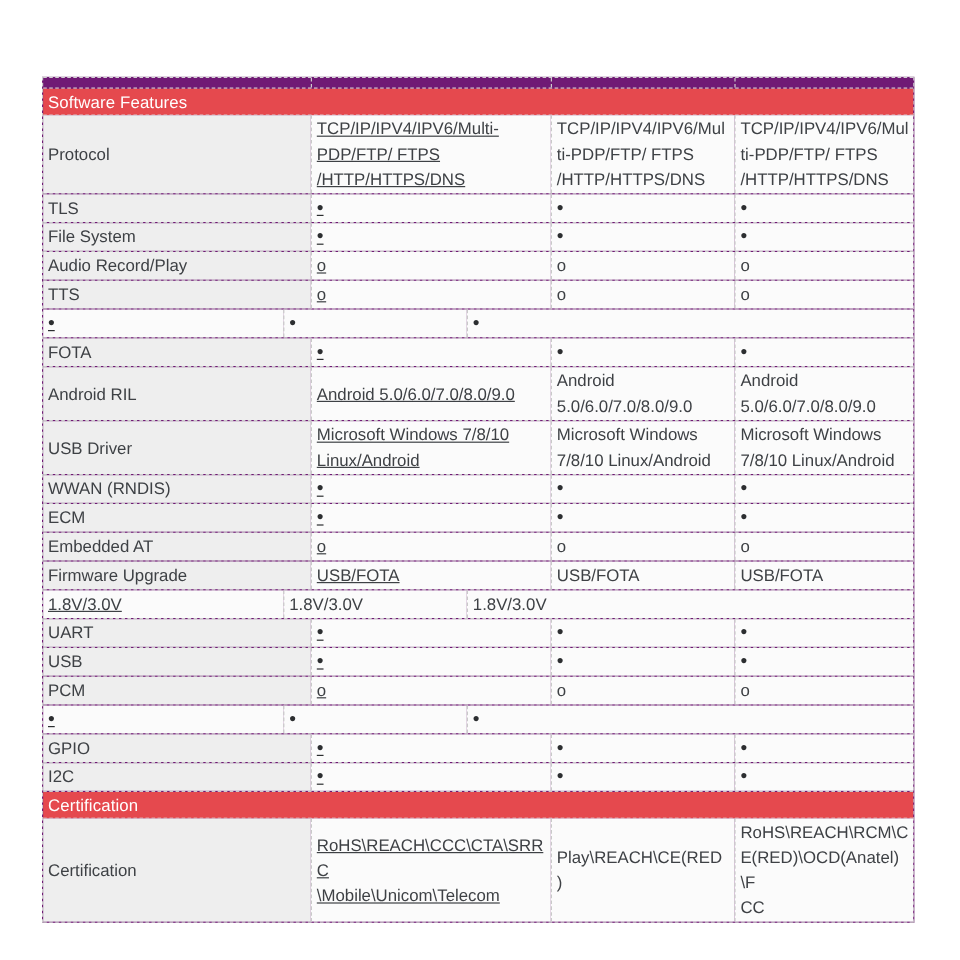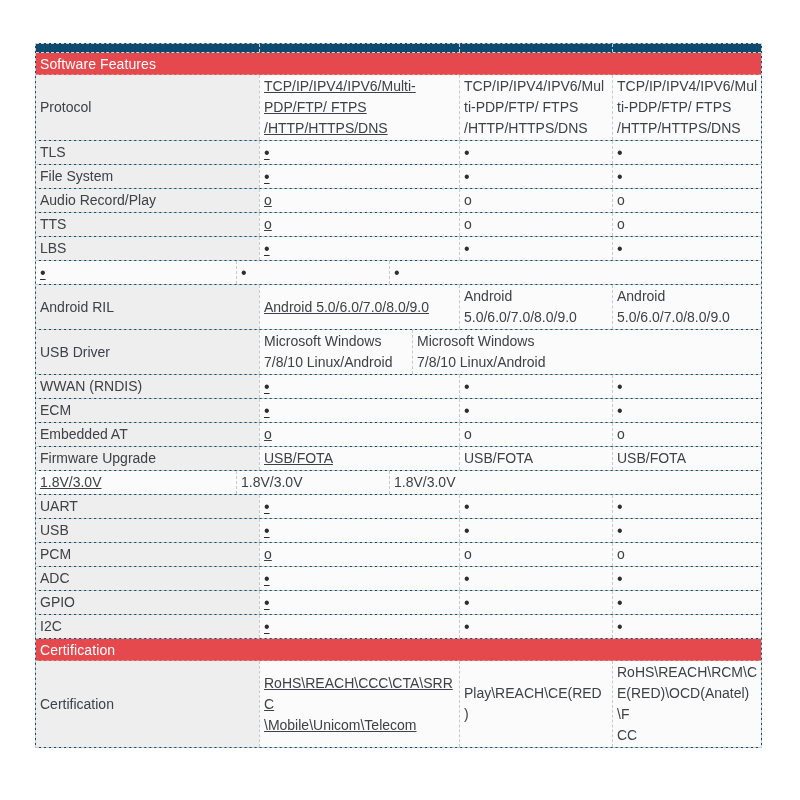--- a/index.html
+++ b/index.html
@@ -10,26 +10,26 @@
   body {
     width: 800px;
     height: 800px;
     position: relative;
     font-family: "Liberation Sans", "DejaVu Sans", sans-serif;
     overflow: hidden;
   }
   .spec-table {
     position: absolute;
     left: 35px;
-    top: 43px;
+    top: 64px;
     width: 727px;
     box-sizing: border-box;
     border-left: 1px dashed #cccccc;
     border-right: 1px dashed #cccccc;
-    background: #0c4a6e;
+    background: #701a75;
   }
   
   .stub-row {
     display: flex;
     height: 8px;
     border-top: 1px dashed #d2d2d2;
     border-bottom: 1px dashed #d2d2d2;
   }
   .stub-cell { box-sizing: border-box; height: 100%; }
   .stub-cell + .stub-cell { border-left: 1px dashed #cccccc; }
@@ -121,40 +121,42 @@
         <div class="cell v1">o</div>
         <div class="cell v2">o</div>
       </div>
       <div class="row">
         <div class="cell label-cell">TTS</div>
         <div class="cell v0">o</div>
         <div class="cell v1">o</div>
         <div class="cell v2">o</div>
       </div>
       <div class="row">
-        <div class="cell label-cell">LBS</div>
-        <div class="cell v0 dot">•</div>
-        <div class="cell v1 dot">•</div>
-        <div class="cell v2 dot">•</div>
-      </div>
-      <div class="row">
+        <div class="cell v0 dot">•</div>
+        <div class="cell v1 dot">•</div>
+        <div class="cell v2 dot">•</div>
+      </div>
+      <div class="row">
+        <div class="cell label-cell">FOTA</div>
         <div class="cell v0 dot">•</div>
         <div class="cell v1 dot">•</div>
         <div class="cell v2 dot">•</div>
       </div>
       <div class="row">
         <div class="cell label-cell">Android RIL</div>
         <div class="cell v0">Android 5.0/6.0/7.0/8.0/9.0</div>
         <div class="cell v1">Android
 5.0/6.0/7.0/8.0/9.0</div>
         <div class="cell v2">Android
 5.0/6.0/7.0/8.0/9.0</div>
       </div>
       <div class="row">
         <div class="cell label-cell">USB Driver</div>
+        <div class="cell v0">Microsoft Windows 7/8/10
+Linux/Android</div>
         <div class="cell v1">Microsoft Windows
 7/8/10 Linux/Android</div>
         <div class="cell v2">Microsoft Windows
 7/8/10 Linux/Android</div>
       </div>
       <div class="row">
         <div class="cell label-cell">WWAN (RNDIS)</div>
         <div class="cell v0 dot">•</div>
         <div class="cell v1 dot">•</div>
         <div class="cell v2 dot">•</div>
@@ -194,21 +196,20 @@
         <div class="cell v1 dot">•</div>
         <div class="cell v2 dot">•</div>
       </div>
       <div class="row">
         <div class="cell label-cell">PCM</div>
         <div class="cell v0">o</div>
         <div class="cell v1">o</div>
         <div class="cell v2">o</div>
       </div>
       <div class="row">
-        <div class="cell label-cell">ADC</div>
         <div class="cell v0 dot">•</div>
         <div class="cell v1 dot">•</div>
         <div class="cell v2 dot">•</div>
       </div>
       <div class="row">
         <div class="cell label-cell">GPIO</div>
         <div class="cell v0 dot">•</div>
         <div class="cell v1 dot">•</div>
         <div class="cell v2 dot">•</div>
       </div>

